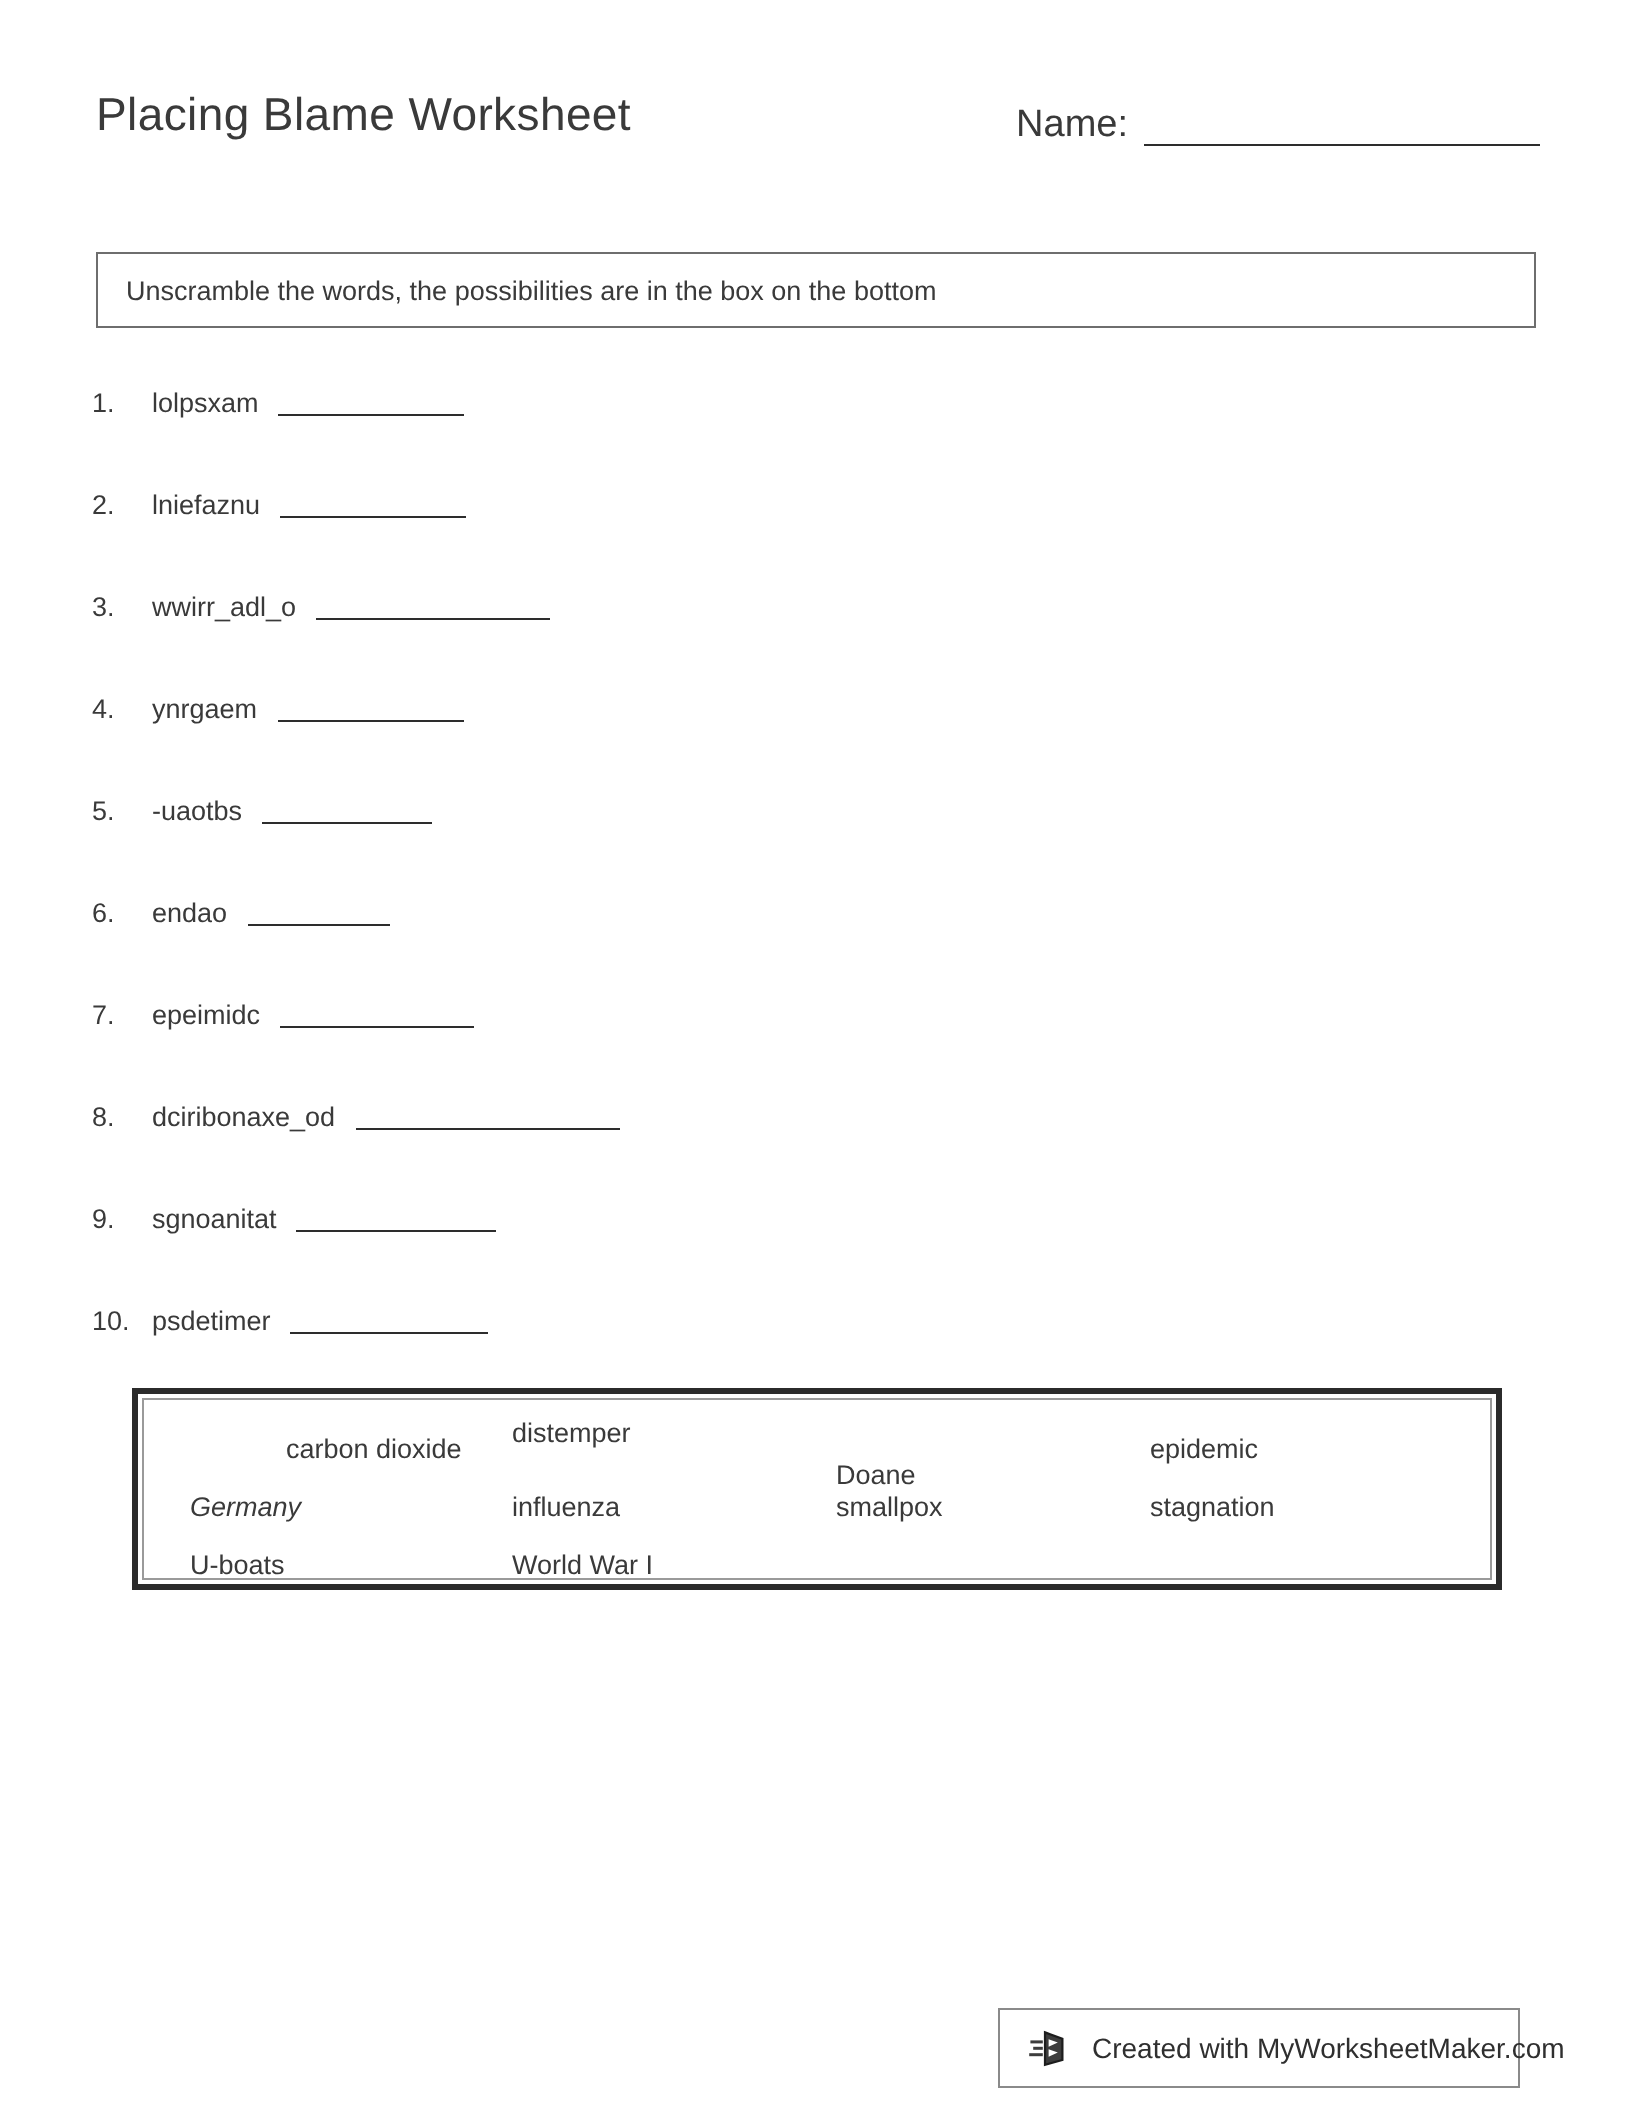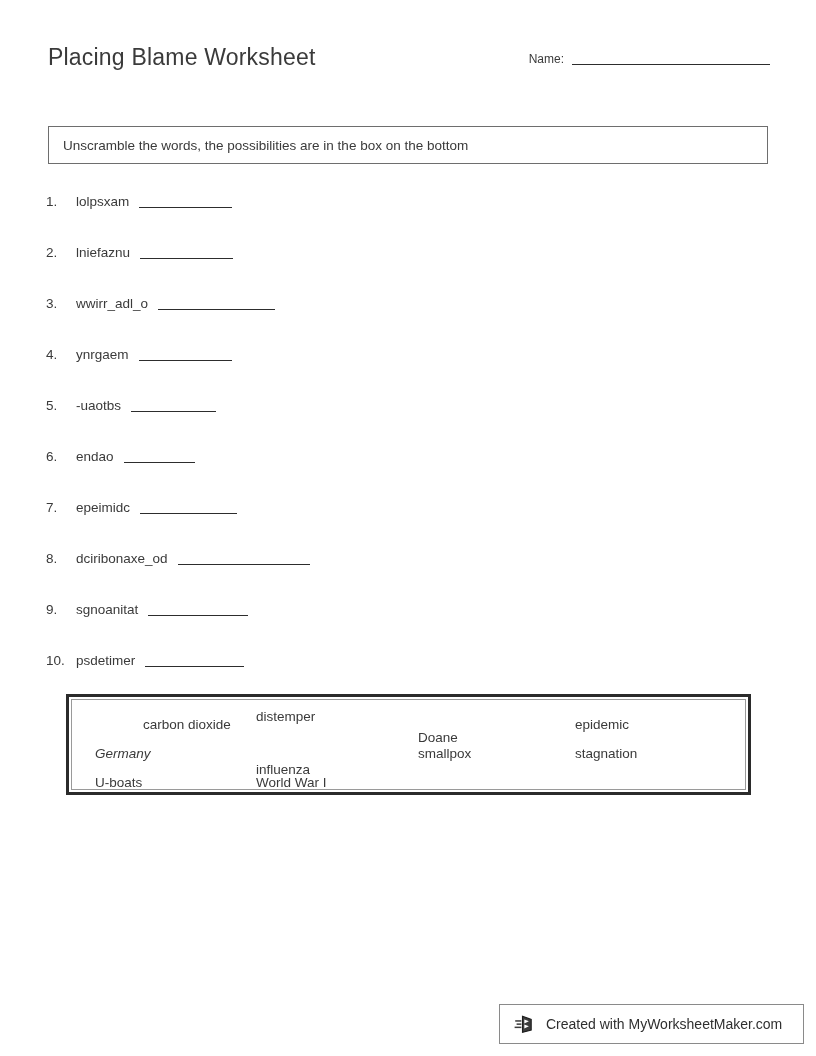--- a/index.html
+++ b/index.html
@@ -44,21 +44,21 @@
   }
   .name-block {
     position: absolute;
     right: 0;
     top: 8px;
     display: flex;
     align-items: flex-end;
     gap: 8px;
   }
   .name-label {
-    font-size: 12px;
+    font-size: 19px;
     color: #3a3a3a;
     white-space: nowrap;
     padding-bottom: 2px;
     text-align: right;
   }
   .name-rule {
     width: 198px;
     height: 0;
     border-bottom: 1.4px solid #2d2d2d;
     margin-bottom: 3px;
@@ -143,21 +143,21 @@
     color: #3a3a3a;
     white-space: nowrap;
     line-height: 16px;
   }
 
   
   .footer-badge {
     position: absolute;
     left: 499px;
     top: 1004px;
-    width: 305px;
+    width: 261px;
     height: 40px;
     box-sizing: border-box;
     border: 1px solid #8a8a8a;
     background: #ffffff;
     display: flex;
     align-items: center;
     padding-left: 14px;
     gap: 10px;
   }
   .footer-logo {
@@ -242,21 +242,21 @@
       </div>
     </div>
 
   <div class="wordbank">
     <div class="wordbank-inner" id="wordbank-inner">
         <span class="wb-cell" style="left: 23px; top: 17px; margin-left: 48px;">carbon dioxide</span>
         <span class="wb-cell" style="left: 184px; top: 9px;">distemper</span>
         <span class="wb-cell" style="left: 346px; top: 30px;">Doane</span>
         <span class="wb-cell" style="left: 503px; top: 17px;">epidemic</span>
         <span class="wb-cell" style="left: 23px; top: 46px; font-style: italic;">Germany</span>
-        <span class="wb-cell" style="left: 184px; top: 46px; margin-top: 16px;">influenza</span>
+        <span class="wb-cell" style="left: 184px; top: 46px;">influenza</span>
         <span class="wb-cell" style="left: 346px; top: 46px;">smallpox</span>
         <span class="wb-cell" style="left: 503px; top: 46px;">stagnation</span>
         <span class="wb-cell" style="left: 23px; top: 75px;">U-boats</span>
         <span class="wb-cell" style="left: 184px; top: 75px;">World War I</span>
       </div>
   </div>
 
   <div class="footer-badge">
     <span class="footer-logo">
       <svg width="22" height="22" viewBox="0 0 22 22" aria-hidden="true">

